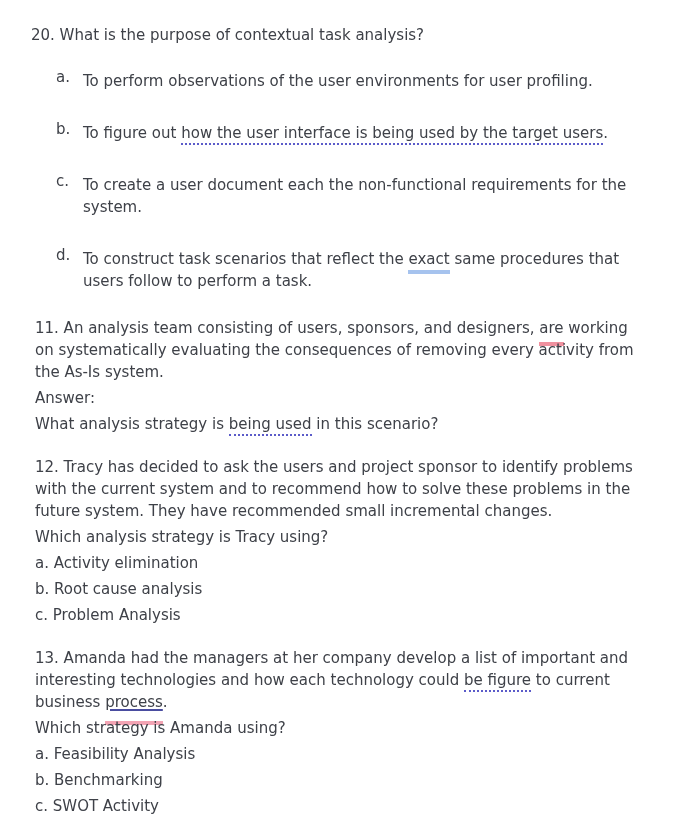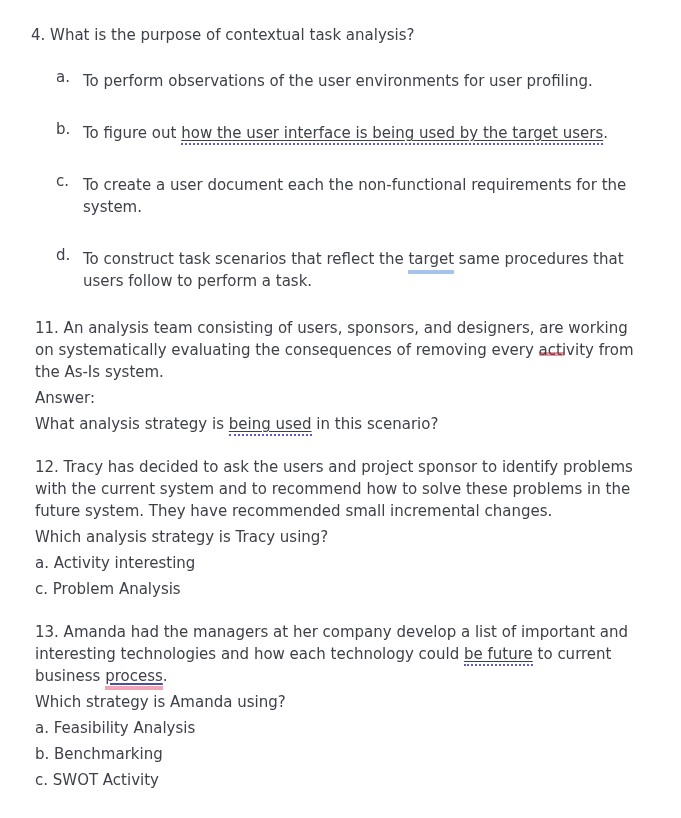--- a/index.html
+++ b/index.html
@@ -34,90 +34,90 @@
   }
   .opt:last-child { margin-bottom: 0; }
   .opt-label {
     flex: 0 0 23px;
     width: 23px;
   }
   .opt-text { flex: 1 1 auto; }
 
   
   .mark-suggest {
-    text-decoration: underline;
     text-decoration-thickness: 1px;
     text-underline-offset: 2px;
     text-decoration-color: var(--suggest-solid, #3e4148);
     border-bottom: 2px dotted var(--suggest-dotted, #5b5bc9);
     padding-bottom: 1px;
   }
   
   .mark-exact {
     border-bottom: 4px solid var(--exact-bar, #a6c3ee);
     padding-bottom: 2px;
   }
   
   .mark-pink {
     border-bottom: 4px solid var(--grammar-bar, #f0919f);
-    padding-bottom: 15px;
+    padding-bottom: 5px;
   }
   
   .mark-process {
     text-decoration: underline;
     text-decoration-thickness: 2px;
     text-underline-offset: 2px;
     text-decoration-color: var(--process-underline, #4a4da0);
     border-bottom: 4px solid var(--process-bar, #f3a4b4);
-    padding-bottom: 1px;
+    padding-bottom: 10px;
   }
 </style>
 </head>
 <body>
 
 <main class="page">
 
   <section class="block">
-    <p class="q-title">4. What is the purpose of contextual task analysis?</p>
+    <p class="q-title">20. What is the purpose of contextual task analysis?</p>
 
     <div class="opt">
       <span class="opt-label">a.</span>
       <p class="opt-text">To perform observations of the user environments for user profiling.</p>
     </div>
 
     <div class="opt">
       <span class="opt-label">b.</span>
       <p class="opt-text"><span>To figure out </span><span class="mark-suggest">how the user interface is being used by the target users</span><span>.</span></p>
     </div>
 
     <div class="opt">
       <span class="opt-label">c.</span>
       <p class="opt-text">To create a user document each the non-functional requirements for the system.</p>
     </div>
 
     <div class="opt">
       <span class="opt-label">d.</span>
-      <p class="opt-text"><span>To construct task scenarios that reflect the </span><span class="mark-exact">target</span><span> same procedures that users follow to perform a task.</span></p>
+      <p class="opt-text"><span>To construct task scenarios that reflect the </span><span class="mark-exact">exact</span><span> same procedures that users follow to perform a task.</span></p>
     </div>
   </section>
 
   <section class="block">
     <p><span>11. An analysis team consisting of users, sponsors, and designers, </span><span class="mark-pink">are</span><span> working on systematically evaluating the consequences of removing every activity from the As-Is system.</span></p>
     <p>Answer:</p>
     <p><span>What analysis strategy is </span><span class="mark-suggest">being used</span><span> in this scenario?</span></p>
   </section>
 
   <section class="block">
     <p>12. Tracy has decided to ask the users and project sponsor to identify problems with the current system and to recommend how to solve these problems in the future system. They have recommended small incremental changes.</p>
     <p>Which analysis strategy is Tracy using?</p>
-    <p>a. Activity interesting</p>
+    <p>a. Activity elimination</p>
+    <p>b. Root cause analysis</p>
     <p>c. Problem Analysis</p>
   </section>
 
   <section class="block">
-    <p><span>13. Amanda had the managers at her company develop a list of important and interesting technologies and how each technology could </span><span class="mark-suggest">be future</span><span> to current business </span><span class="mark-process">process</span><span>.</span></p>
+    <p><span>13. Amanda had the managers at her company develop a list of important and interesting technologies and how each technology could </span><span class="mark-suggest">be figure</span><span> to current business </span><span class="mark-process">process</span><span>.</span></p>
     <p>Which strategy is Amanda using?</p>
     <p>a. Feasibility Analysis</p>
     <p>b. Benchmarking</p>
     <p>c. SWOT Activity</p>
   </section>
 
 </main>
 
 </body></html>

